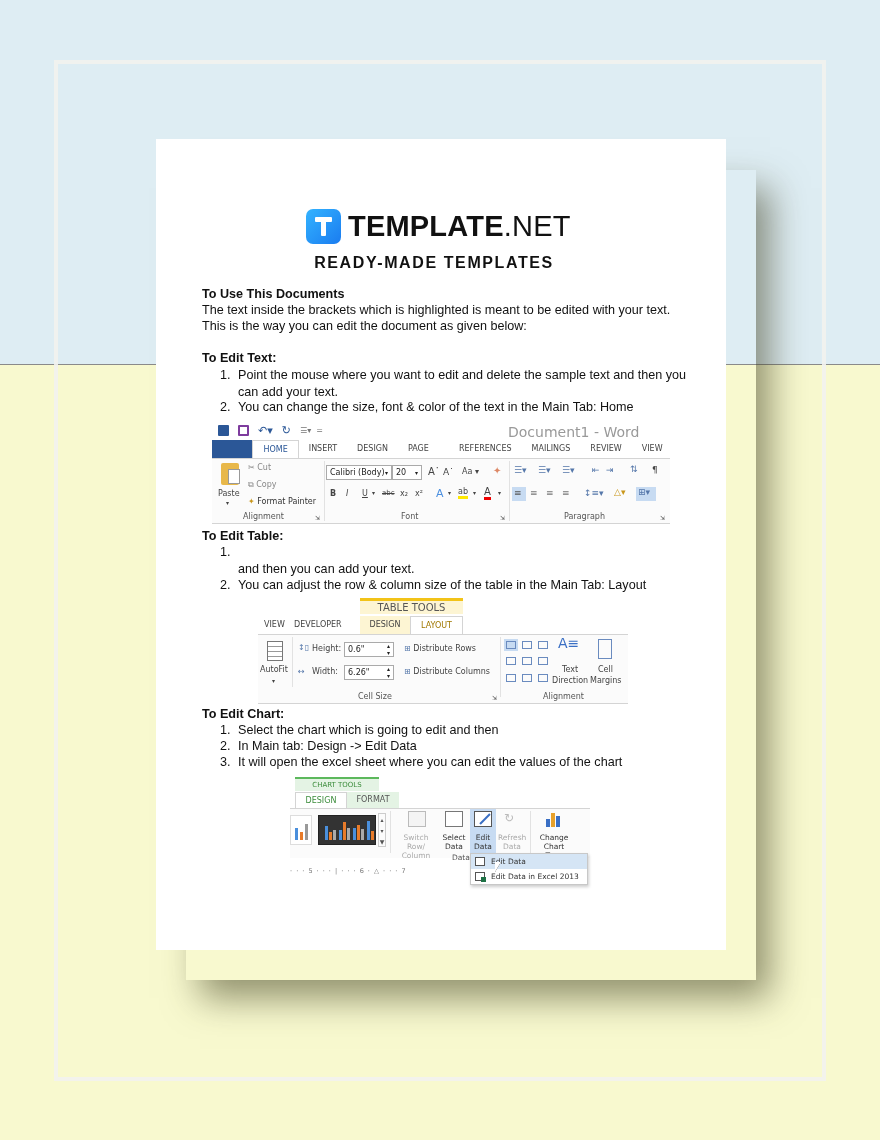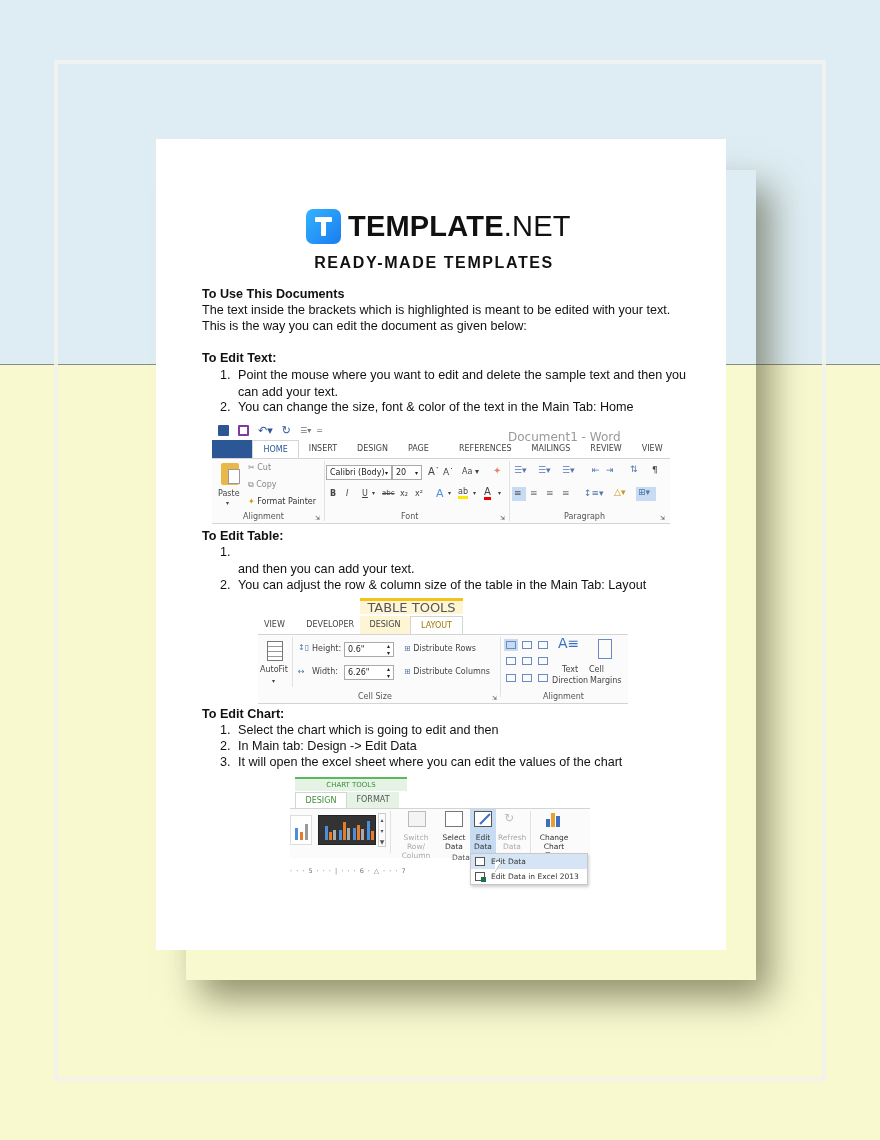--- a/index.html
+++ b/index.html
@@ -23,43 +23,43 @@
   .txt { position: absolute; left: 202px; font-size: 12.6px; color: #111; line-height: 16px; white-space: nowrap; }
   .bold { font-weight: 700; }
   .li { position: absolute; font-size: 12.6px; color: #111; line-height: 16.5px; }
   .li .num { position: absolute; left: 0; }
   .li .body { position: absolute; left: 18px; white-space: nowrap; }
 
   
   .rib1 { position: absolute; left: 212px; top: 420px; width: 458px; height: 106px; background: #fff; font-family: "DejaVu Sans", sans-serif; font-size: 8px; color: #444; overflow: hidden; }
   .qat { position: absolute; top: 3px; left: 6px; height: 14px; display: flex; gap: 9px; align-items: center; }
   .qat i { display: inline-block; width: 11px; height: 11px; }
-  .doc-title { position: absolute; top: 10px; left: 296px; color: #999; font-size: 12px; }
+  .doc-title { position: absolute; top: 4px; left: 296px; color: #999; font-size: 14px; }
   .tabs1 { position: absolute; top: 20px; left: 0; height: 18px; width: 458px; display: flex; align-items: stretch; font-size: 8px; }
   .tabs1 div { padding: 0 10px; line-height: 18px; color: #444; }
   .tabs1 .file { background: #2b5797; color: #fff; padding: 16px 12px; }
   .tabs1 .active { border: 1px solid #d4d4d4; border-bottom: none; background: #fff; color: #2b5797; }
   .rib1-body { position: absolute; top: 38px; left: 0; width: 458px; height: 66px; border-top: 1px solid #d4d4d4; border-bottom: 1px solid #d4d4d4; background: #fbfbfb; }
   .grp-sep { position: absolute; top: 2px; width: 1px; height: 60px; background: #e2e2e2; }
   .grp-label { position: absolute; bottom: 2px; font-size: 8px; color: #555; }
   .ico { position: absolute; }
 
   
   .rib2 { position: absolute; left: 258px; top: 598px; width: 370px; height: 106px; font-family: "DejaVu Sans", sans-serif; font-size: 8px; color: #444; }
-  .tt-header { position: absolute; left: 102px; top: 0; width: 103px; height: 16px; background: #fdf5d3; border-top: 3px solid #f2c318; text-align: center; line-height: 13px; font-size: 13px; color: #555; }
+  .tt-header { position: absolute; left: 102px; top: 0; width: 103px; height: 16px; background: #fdf5d3; border-top: 3px solid #f2c318; text-align: center; line-height: 13px; font-size: 10px; color: #555; }
   .tabs2 { position: absolute; top: 18px; left: 0; height: 18px; display: flex; font-size: 8px; }
   .tabs2 div { padding: 0 6px; line-height: 18px; }
   .tabs2 .design { background: #fdf5d3; width: 50px; text-align: center; }
   .tabs2 .layout { border: 1px solid #d4d4d4; border-bottom: none; background: #fff; color: #a07800; width: 53px; text-align: center; }
   .rib2-body { position: absolute; top: 36px; left: 0; width: 370px; height: 70px; border-top: 1px solid #d4d4d4; border-bottom: 1px solid #d4d4d4; background: #fbfbfb; }
   .spin { position: absolute; width: 50px; height: 15px; border: 1px solid #aaa; background: #fff; font-size: 8px; line-height: 13px; padding-left: 3px; color: #222; }
 
   
   .rib3 { position: absolute; left: 290px; top: 777px; width: 300px; height: 106px; font-family: "DejaVu Sans", sans-serif; font-size: 7.5px; color: #555; }
-  .ct-header { position: absolute; left: 5px; top: 0; width: 112px; height: 14px; background: #e4f3e4; border-top: 2px solid #5cb85c; text-align: center; line-height: 12px; font-size: 7px; color: #3c8d3c; }
+  .ct-header { position: absolute; left: 5px; top: 0; width: 84px; height: 14px; background: #e4f3e4; border-top: 2px solid #5cb85c; text-align: center; line-height: 12px; font-size: 7px; color: #3c8d3c; }
   .tabs3 { position: absolute; left: 5px; top: 15px; height: 16px; display: flex; }
   .tabs3 div { width: 52px; text-align: center; line-height: 16px; font-size: 8px; }
   .tabs3 .design { border: 1px solid #d4d4d4; border-bottom: none; background: #fff; color: #3c8d3c; }
   .tabs3 .format { background: #e4f3e4; color: #555; }
   .rib3-body { position: absolute; left: 0; top: 31px; width: 300px; height: 50px; border-top: 1px solid #d4d4d4; background: #fbfbfb; }
   .dd-menu { position: absolute; left: 180px; top: 76px; width: 118px; height: 32px; background: #fff; border: 1px solid #c8c8c8; box-shadow: 1px 2px 3px rgba(0,0,0,0.2); }
   .dd-item { position: absolute; left: 0; width: 116px; height: 15px; font-size: 7.5px; line-height: 15px; padding-left: 20px; color: #333; }
   .dd-item.hl { background: #d5e5f5; }
   .ruler { position: absolute; left: 0; top: 90px; font-size: 6.5px; color: #777; letter-spacing: 1px; }
 
@@ -184,21 +184,21 @@
 </div>
 <div class="li" style="left:220px; top:577px; width:460px; height:17px">
   <span class="num">2.</span>
   <span class="body">You can adjust the row &amp; column size of the table in the Main Tab: Layout</span>
 </div>
 
 <div class="rib2">
   <div class="tt-header">TABLE TOOLS</div>
   <div class="tabs2">
     <div style="width:30px;">VIEW</div>
-    <div style="width:72px;text-align:right;">DEVELOPER</div>
+    <div style="width:72px;text-align:left;">DEVELOPER</div>
     <div class="design">DESIGN</div>
     <div class="layout">LAYOUT</div>
   </div>
   <div class="cursor" style="left:178px;top:38px;border-left:0;border-right:6px solid transparent;border-top:10px solid #fff;filter:drop-shadow(0 0 0.6px #000);"></div>
   <div class="rib2-body">
     <div class="ico" style="left:9px;top:6px;width:16px;height:20px;border:1px solid #777;background:repeating-linear-gradient(#fff 0 4px,#999 4px 5px);"></div>
     <div class="ico" style="left:2px;top:30px;">AutoFit</div>
     <div class="ico" style="left:14px;top:42px;font-size:6px;">▾</div>
     <div class="grp-sep" style="left:34px;height:50px;"></div>
     <div class="ico" style="left:40px;top:8px;color:#5577aa;">↕▯</div>
@@ -220,21 +220,21 @@
     <div class="ico" style="left:248px;top:22px;width:10px;height:8px;border:1px solid #6a8bbf;"></div>
     <div class="ico" style="left:264px;top:22px;width:10px;height:8px;border:1px solid #6a8bbf;"></div>
     <div class="ico" style="left:280px;top:22px;width:10px;height:8px;border:1px solid #6a8bbf;"></div>
     <div class="ico" style="left:248px;top:39px;width:10px;height:8px;border:1px solid #6a8bbf;"></div>
     <div class="ico" style="left:264px;top:39px;width:10px;height:8px;border:1px solid #6a8bbf;"></div>
     <div class="ico" style="left:280px;top:39px;width:10px;height:8px;border:1px solid #6a8bbf;"></div>
     <div class="ico" style="left:300px;top:0px;font-size:14px;color:#3a6fc4;">A≡</div>
     <div class="ico" style="left:304px;top:30px;text-align:center;"><span>Text</span></div>
     <div class="ico" style="left:294px;top:41px;">Direction</div>
     <div class="ico" style="left:340px;top:4px;width:14px;height:20px;border:1px solid #6a8bbf;"></div>
-    <div class="ico" style="left:331px;top:30px;">Cell</div>
+    <div class="ico" style="left:340px;top:30px;">Cell</div>
     <div class="ico" style="left:332px;top:41px;">Margins</div>
     <div class="grp-label" style="left:285px;">Alignment</div>
   </div>
 </div>
 
 <div class="txt bold" style="top:706px">To Edit Chart:</div>
 <div class="li" style="left:220px; top:722px; width:460px; height:17px">
   <span class="num">1.</span>
   <span class="body">Select the chart which is going to edit and then</span>
 </div>

